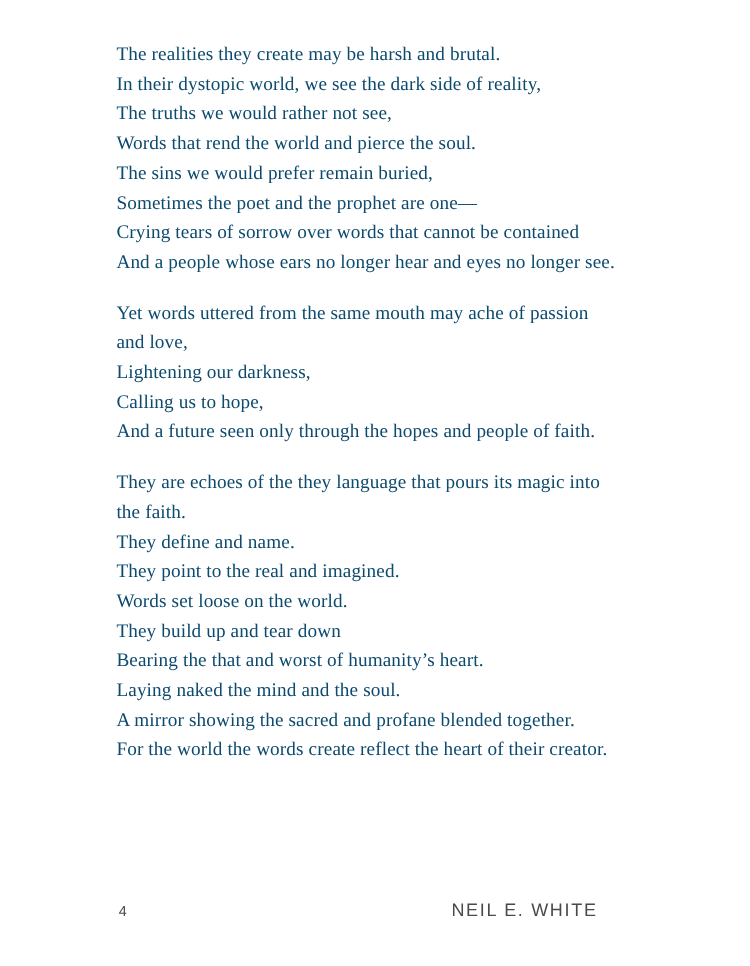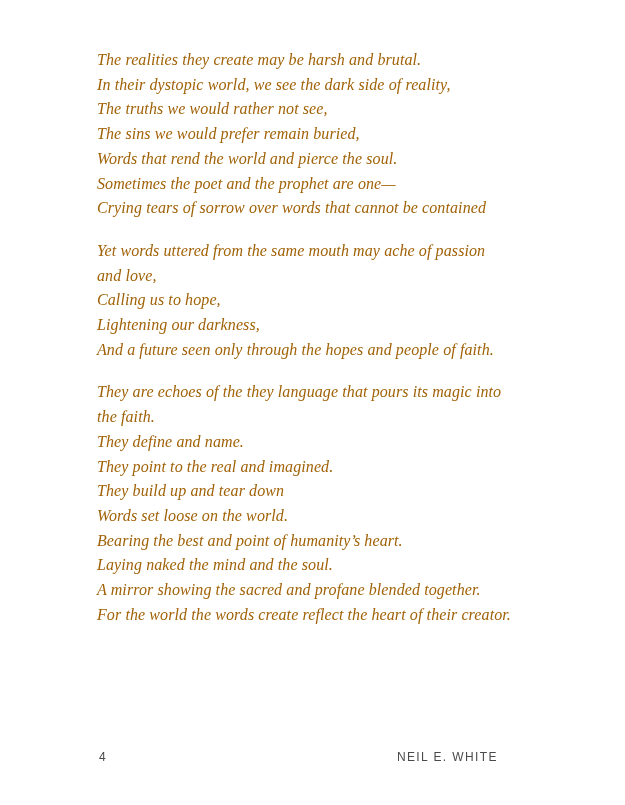--- a/index.html
+++ b/index.html
@@ -10,25 +10,24 @@
   .page {
     position: relative;
     width: 625px;
     height: 805px;
     background: #ffffff;
     overflow: hidden;
     font-family: "Liberation Serif", "DejaVu Serif", serif;
   }
   .poem {
     position: absolute;
-    top: 48px;
+    top: 34px;
     left: 97px;
     width: 400px;
-    color: #a16207;
-    font-style: italic;
+    color: #0c4a6e;
   }
   .stanza {
     margin: 0 0 18px 0;
   }
   .line {
     margin: 0;
     font-size: 16px;
     line-height: 24.7px;
     white-space: nowrap;
     letter-spacing: 0.1px;
@@ -42,57 +41,58 @@
     justify-content: space-between;
     align-items: baseline;
     font-family: "Liberation Sans", "DejaVu Sans", sans-serif;
     color: #4a4a4c;
   }
   .page-num {
     font-size: 12px;
     letter-spacing: 1px;
   }
   .author {
-    font-size: 12px;
+    font-size: 15px;
     letter-spacing: 1.4px;
   }
 </style>
 </head>
 <body>
 
 <div class="page">
 
   <main class="poem">
 
     <div class="stanza">
       <p class="line">The realities they create may be harsh and brutal.</p>
       <p class="line">In their dystopic world, we see the dark side of reality,</p>
       <p class="line">The truths we would rather not see,</p>
+      <p class="line">Words that rend the world and pierce the soul.</p>
       <p class="line">The sins we would prefer remain buried,</p>
-      <p class="line">Words that rend the world and pierce the soul.</p>
       <p class="line">Sometimes the poet and the prophet are one—</p>
       <p class="line">Crying tears of sorrow over words that cannot be contained</p>
+      <p class="line">And a people whose ears no longer hear and eyes no longer see.</p>
     </div>
 
     <div class="stanza">
       <p class="line">Yet words uttered from the same mouth may ache of passion</p>
       <p class="line">and love,</p>
+      <p class="line">Lightening our darkness,</p>
       <p class="line">Calling us to hope,</p>
-      <p class="line">Lightening our darkness,</p>
       <p class="line">And a future seen only through the hopes and people of faith.</p>
     </div>
 
     <div class="stanza">
       <p class="line">They are echoes of the they language that pours its magic into</p>
       <p class="line">the faith.</p>
       <p class="line">They define and name.</p>
       <p class="line">They point to the real and imagined.</p>
+      <p class="line">Words set loose on the world.</p>
       <p class="line">They build up and tear down</p>
-      <p class="line">Words set loose on the world.</p>
-      <p class="line">Bearing the best and point of humanity’s heart.</p>
+      <p class="line">Bearing the that and worst of humanity’s heart.</p>
       <p class="line">Laying naked the mind and the soul.</p>
       <p class="line">A mirror showing the sacred and profane blended together.</p>
       <p class="line">For the world the words create reflect the heart of their creator.</p>
     </div>
 
   </main>
 
   <footer class="footer">
     <span class="page-num">4</span>
     <span class="author">NEIL E. WHITE</span>

